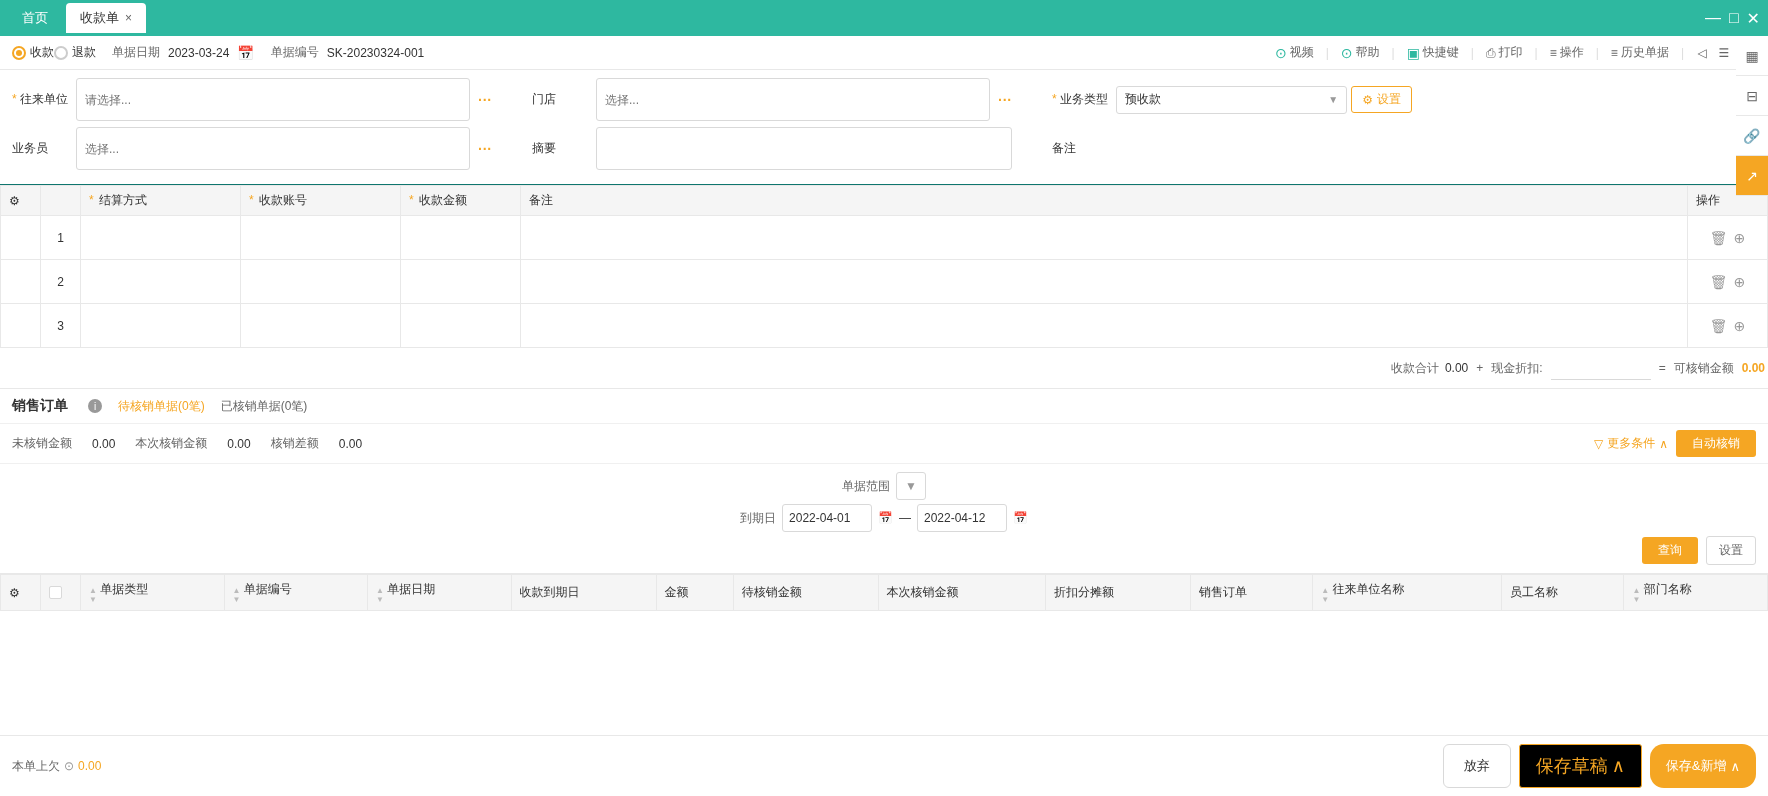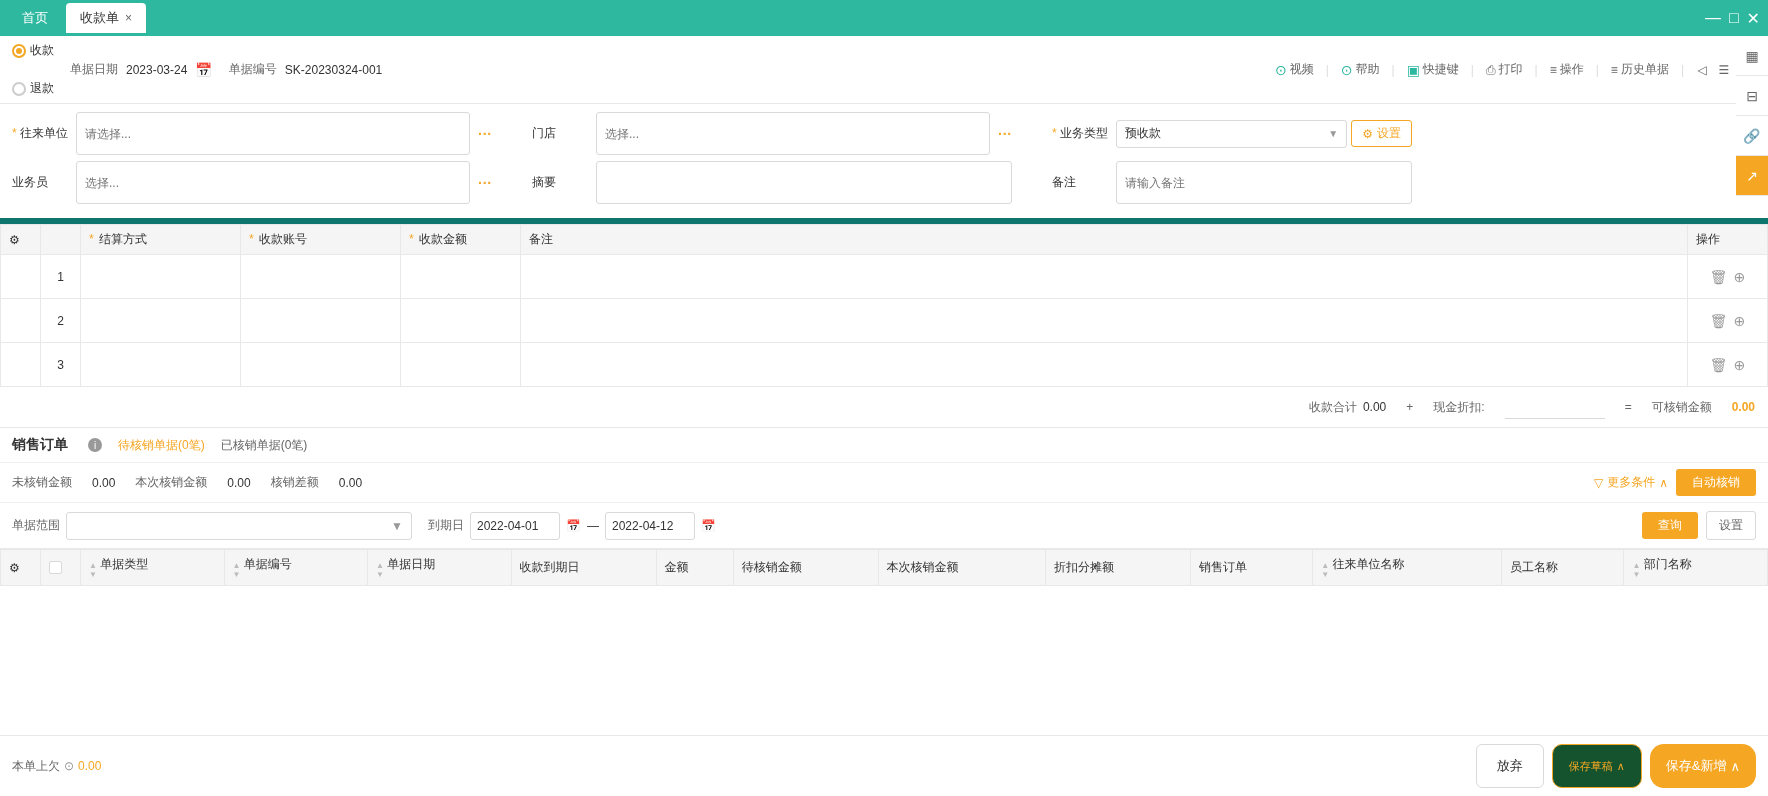--- a/index.html
+++ b/index.html
@@ -48,21 +48,21 @@
 
     
     .toolbar {
       display: flex;
       align-items: center;
       padding: 6px 12px;
       border-bottom: 1px solid #e8e8e8;
       background: #fff;
       gap: 16px;
     }
-    .radio-group { display: flex; align-items: center; gap: 21px; flex-direction: column; }
+    .radio-group { display: flex; align-items: center; gap: 0; }
     .radio-item { display: flex; align-items: center; gap: 4px; cursor: pointer; }
     .radio-circle {
       width: 14px; height: 14px; border-radius: 50%;
       border: 2px solid #ccc; display: flex; align-items: center; justify-content: center;
     }
     .radio-circle.active { border-color: #f5a623; }
     .radio-circle.active::after {
       content: ''; width: 6px; height: 6px; border-radius: 50%; background: #f5a623;
     }
     .toolbar-info { display: flex; align-items: center; gap: 8px; font-size: 12px; color: #333; }
@@ -80,21 +80,21 @@
     .layout-icon {
       width: 20px; height: 20px; display: flex; align-items: center; justify-content: center;
       cursor: pointer; color: #666; font-size: 12px;
     }
     .layout-icon.active { background: #f5a623; color: #fff; border-radius: 2px; }
 
     
     .form-area {
       padding: 8px 12px;
       background: #fff;
-      border-bottom: 6px solid #0f766e;
+      border-bottom: 1px solid #0f766e;
     }
     .form-row { display: flex; align-items: center; gap: 0; margin-bottom: 6px; }
     .form-field {
       display: flex; align-items: center; gap: 4px; flex: 1;
     }
     .form-label { color: #333; white-space: nowrap; min-width: 60px; }
     .required-label::before { content: '* '; color: #f5a623; }
     .form-input {
       flex: 1; height: 43px; border: 1px solid #d9d9d9; border-radius: 3px;
       padding: 0 8px; font-size: 12px; color: #999; outline: none;
@@ -147,22 +147,22 @@
     .col-action { width: 80px; text-align: center; }
     .action-icons { display: flex; gap: 6px; justify-content: center; }
     .action-icon { color: #999; cursor: pointer; font-size: 14px; }
     .required-star { color: #f5a623; margin-right: 2px; }
 
     
     .table-footer {
       display: flex;
       align-items: center;
       justify-content: flex-end;
-      padding: 8px 13px;
-      gap: 20px;
+      padding: 8px 3px;
+      gap: 8px;
       font-size: 12px;
       color: #666;
     }
     .footer-total { display: flex; align-items: center; gap: 6px; }
     .footer-value { color: #333; }
     .footer-orange { color: #f5a623; font-weight: bold; }
     .footer-input {
       width: 100px; height: 24px; border: none; border-bottom: 1px solid #d9d9d9;
       outline: none; font-size: 12px; text-align: right; padding: 0 4px;
     }
@@ -197,22 +197,23 @@
       font-size: 12px;
       color: #666;
       border-bottom: 1px solid #f0f0f0;
     }
     .summary-value { color: #333; }
 
     .filter-row {
       display: flex;
       align-items: center;
       padding: 8px 12px;
-      gap: 16px;
+      gap: 4px;
       border-bottom: 1px solid #e8e8e8;
+      flex-direction: column;
     }
     .filter-item { display: flex; align-items: center; gap: 6px; flex: 1; }
     .filter-label { color: #666; white-space: nowrap; font-size: 12px; }
     .filter-select {
       flex: 1; height: 28px; border: 1px solid #d9d9d9; border-radius: 3px;
       display: flex; align-items: center; padding: 0 8px; cursor: pointer;
       background: #fff; font-size: 12px;
     }
     .filter-select-arrow { color: #999; margin-left: auto; }
     .date-range { display: flex; align-items: center; gap: 6px; }
@@ -247,22 +248,22 @@
       position: fixed; bottom: 0; left: 0; right: 0; z-index: 100;
     }
     .status-left { display: flex; align-items: center; gap: 4px; font-size: 12px; color: #666; }
     .status-value { color: #f5a623; }
     .btn-group { display: flex; gap: 8px; }
     .btn-abandon {
       background: #fff; border: 1px solid #d9d9d9; color: #333;
       padding: 12px 20px; border-radius: 6px; cursor: pointer; font-size: 13px;
     }
     .btn-save-draft {
-      background: #14532d; border: 1px solid #f5a623; color: #f5a623;
-      padding: 6px 16px; border-radius: 10px; cursor: pointer; font-size: 11px;
+      background: #000000; border: 1px solid #f5a623; color: #f5a623;
+      padding: 6px 16px; border-radius: 3px; cursor: pointer; font-size: 18px;
       display: flex; align-items: center; gap: 4px;
     }
     .btn-save-new {
       background: #f5a623; border: none; color: #fff;
       padding: 6px 16px; border-radius: 14px; cursor: pointer; font-size: 13px;
       display: flex; align-items: center; gap: 4px;
     }
 
     
     .right-sidebar {
@@ -389,21 +390,20 @@
         <span class="form-label">业务员</span>
         <input class="form-input" type="text" placeholder="选择..." style="">
         <span class="ellipsis-btn">···</span>
       </div>
       <div class="form-field" style="margin-left:40px; max-width:480px;">
         <span class="form-label">摘要</span>
         <input class="form-input" type="text" placeholder="" style="">
       </div>
       <div class="form-field" style="margin-left:40px; max-width:360px;">
         <span class="form-label">备注</span>
-        <input class="form-input" type="text" placeholder="请输入备注" style="">
       </div>
     </div>
   </div>
 
   <div class="table-area">
     <table class="data-table">
       <thead>
         <tr>
           <th class="col-settings">
             <span>⚙</span>

